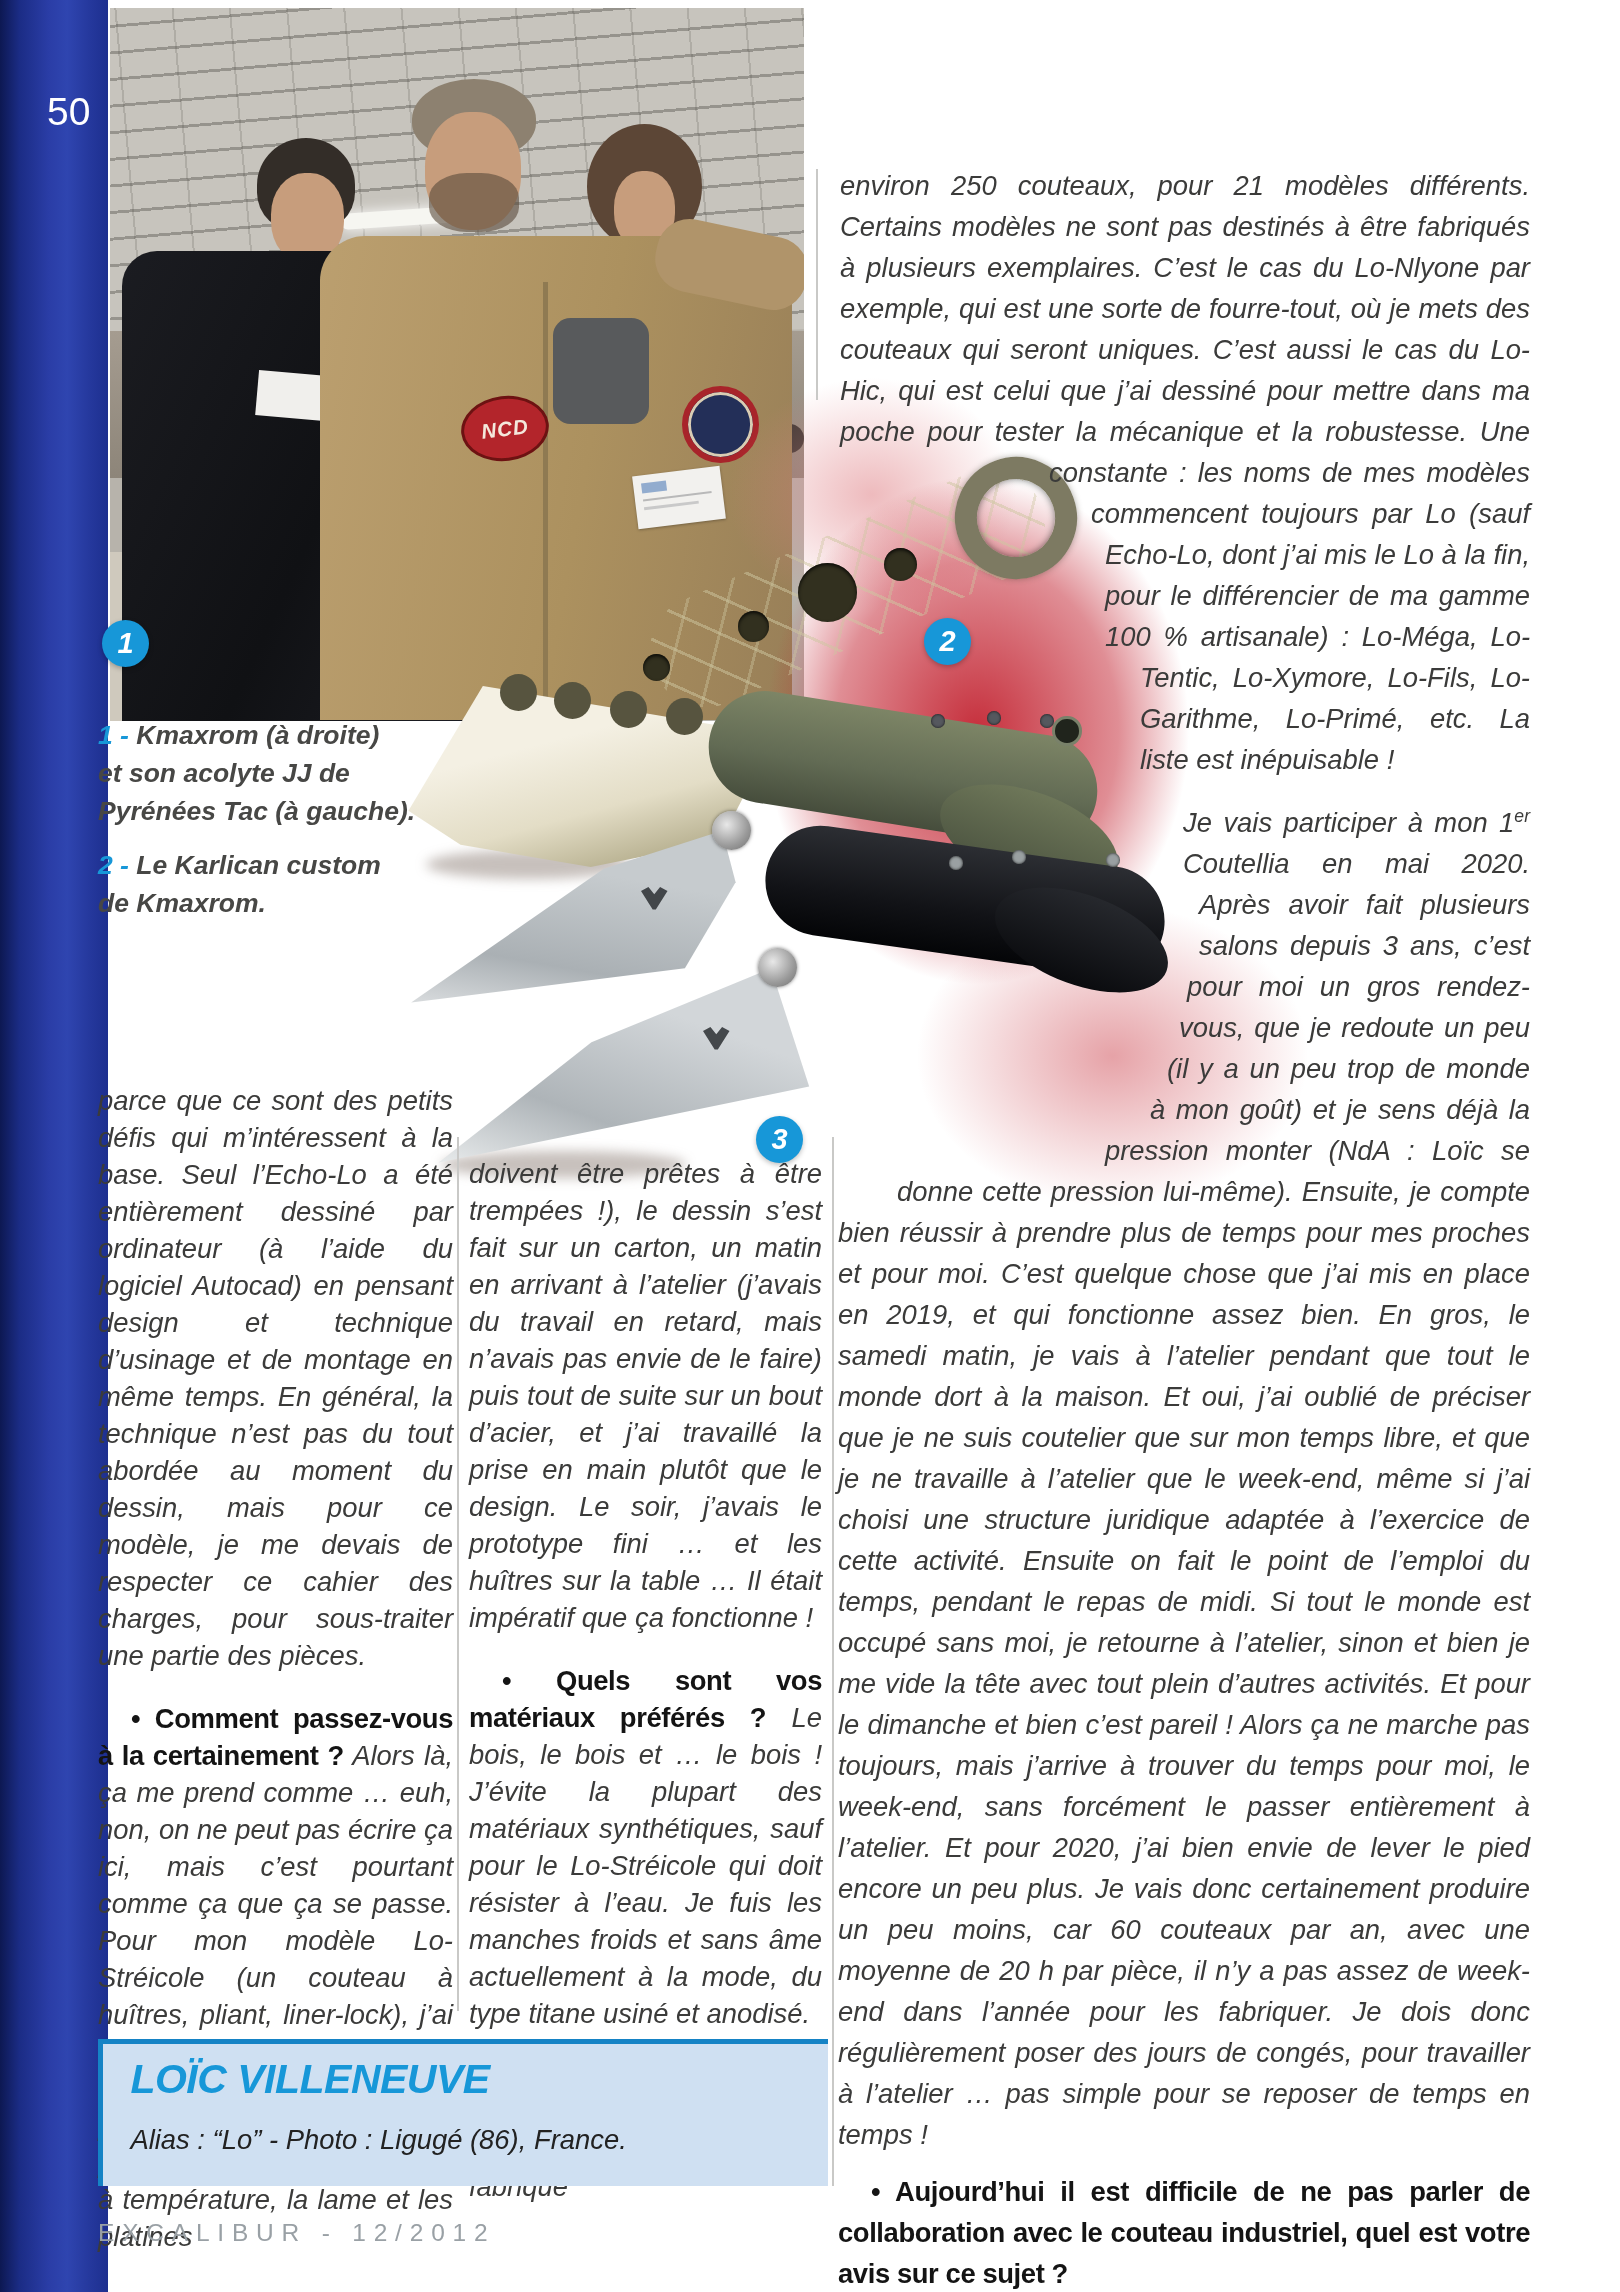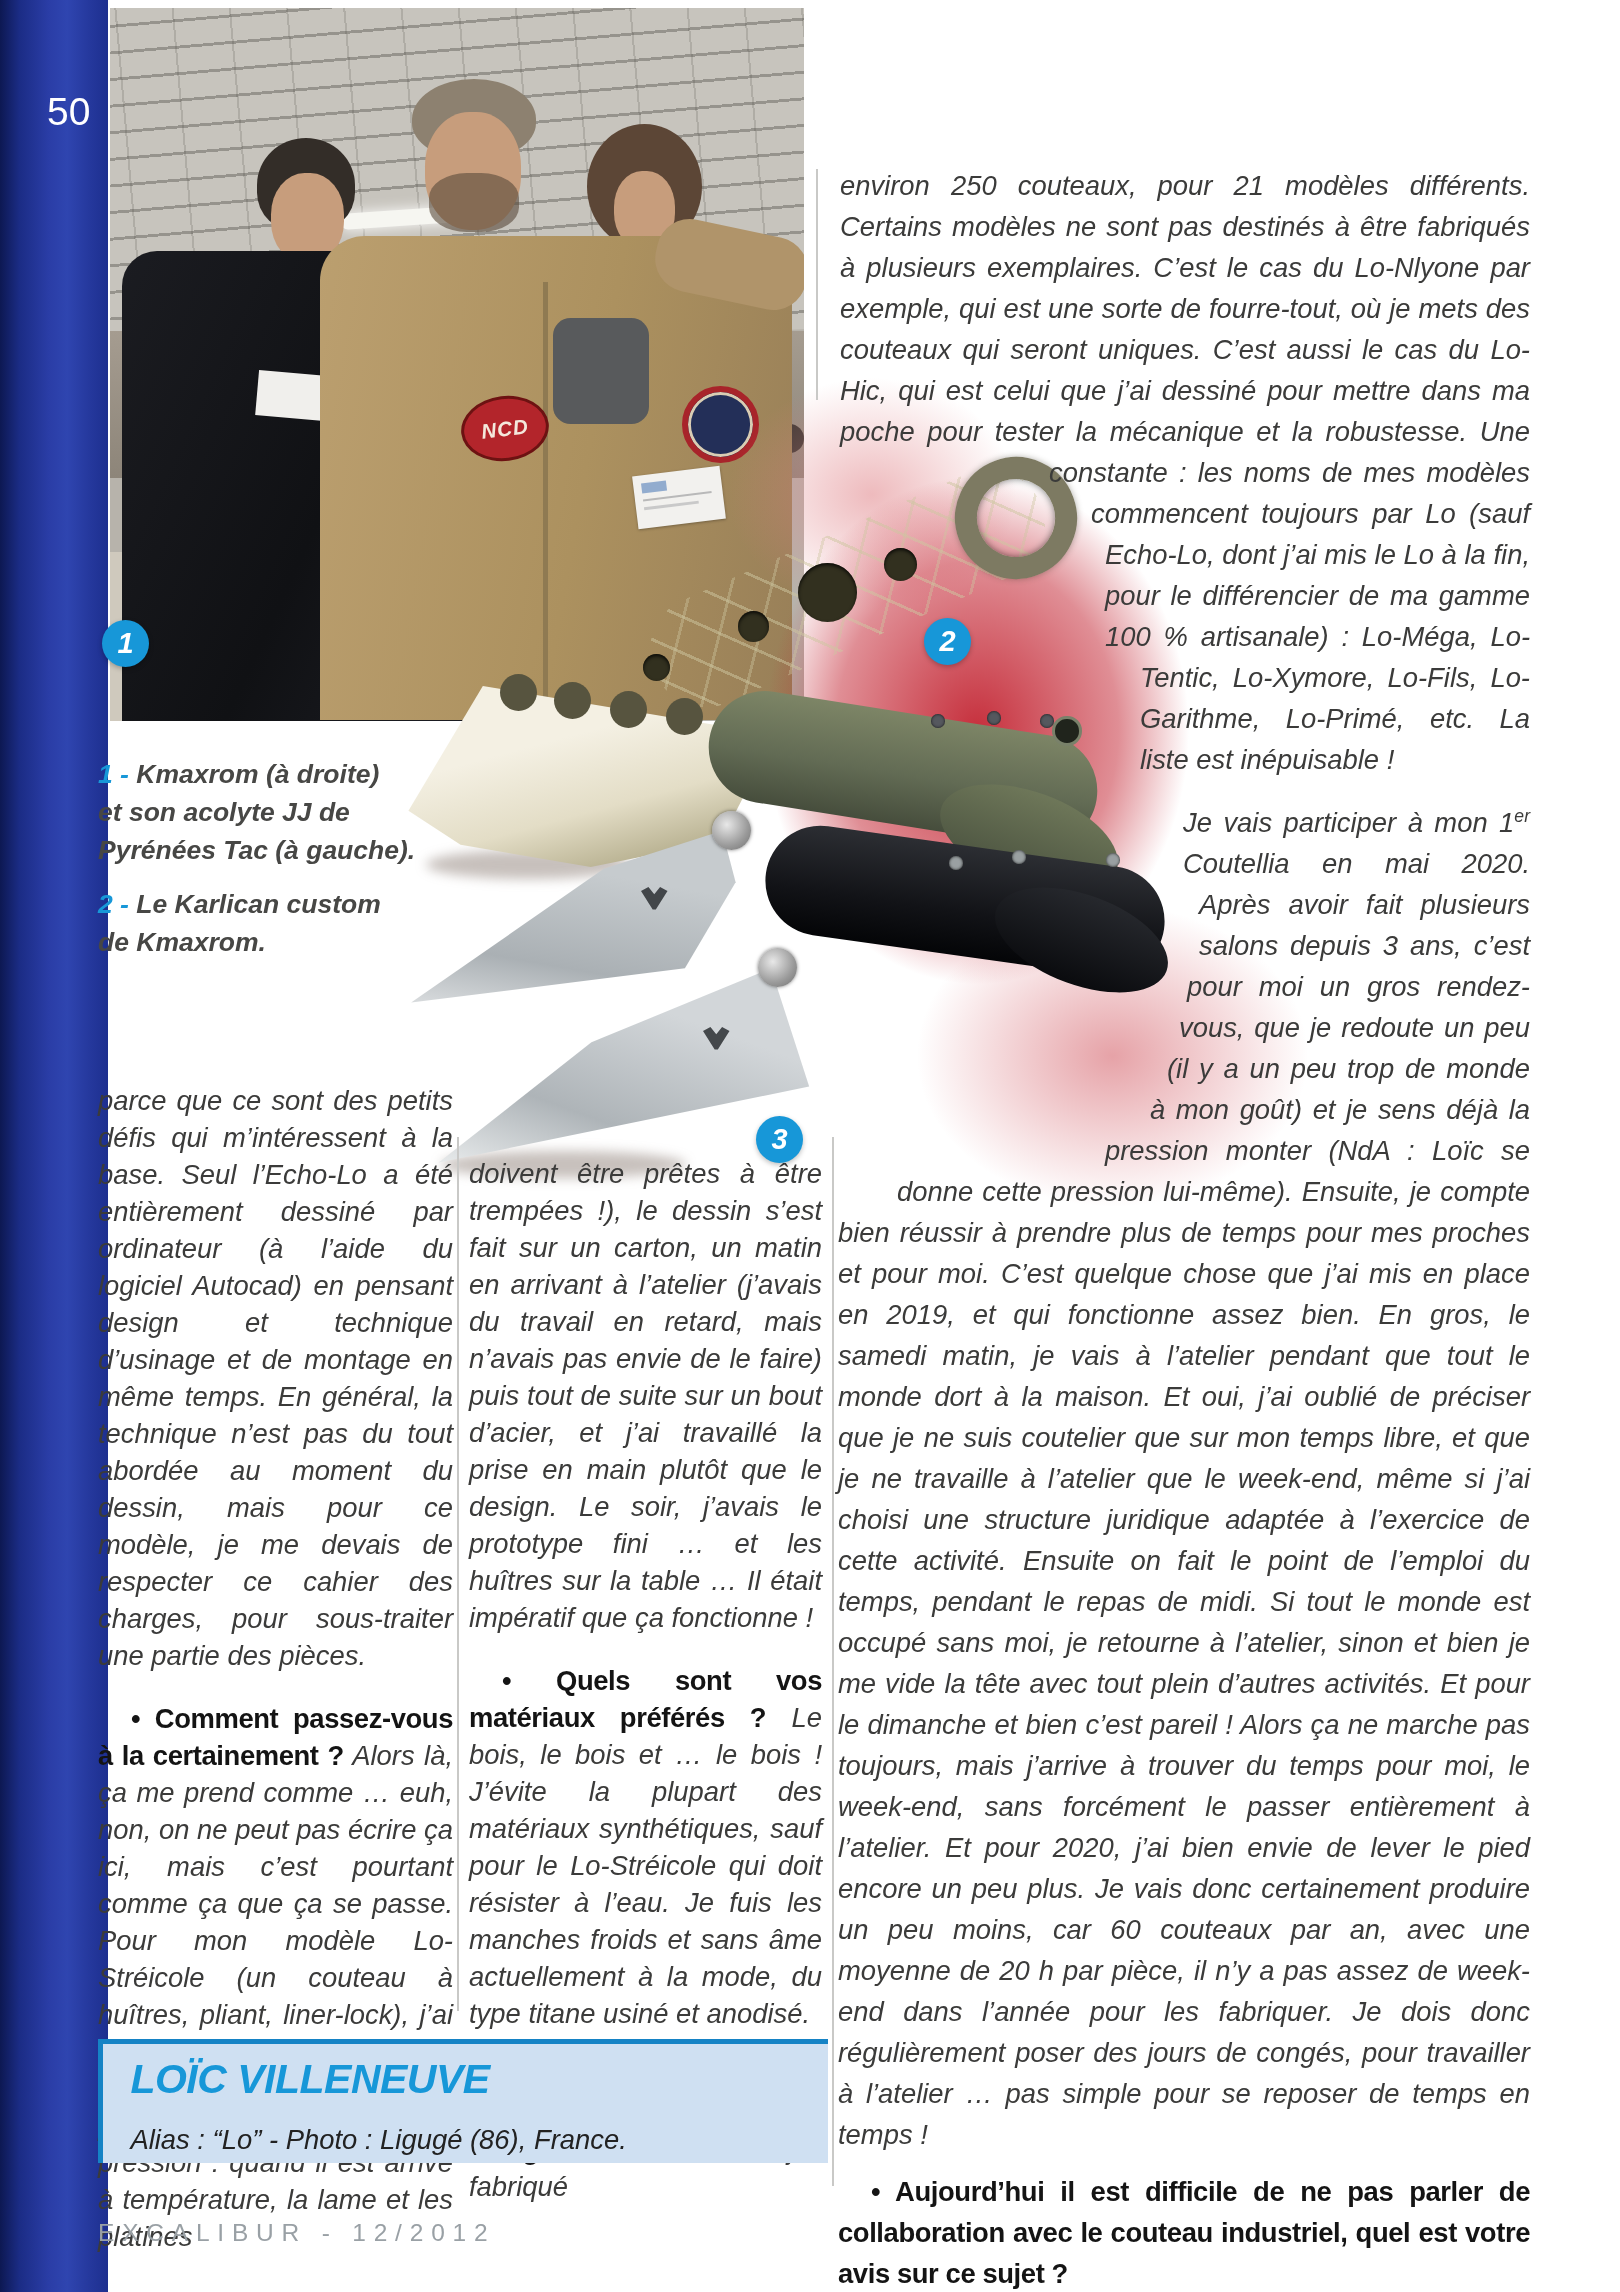--- a/index.html
+++ b/index.html
@@ -98,21 +98,21 @@
   .lanyard{position:absolute;left:680px;top:442px;width:23.5px;height:23.5px;border-radius:50%;background:#20241c;border:3.9px solid #79816a;box-sizing:content-box;}
   .fox{position:absolute;width:26.5px;height:22.5px;background:#2b2f33;
     clip-path:polygon(0% 18%,28% 0%,50% 32%,72% 0%,100% 18%,56% 100%,44% 100%);opacity:.85;}
   .kshadow{position:absolute;border-radius:50%;filter:blur(5.9px);background:rgba(115,98,88,.4);}
   
   .badge{position:absolute;width:47px;height:47px;border-radius:50%;background:#1797d8;z-index:6;
     color:#fff;font-weight:700;font-style:italic;font-size:29px;display:flex;align-items:center;justify-content:center;
     box-shadow:0 2px 4.9px rgba(0,0,0,.25);}
   
   .cap{position:absolute;left:98px;top:716px;width:361px;z-index:3;
-    font-size:26.5px;line-height:38px;font-weight:700;font-style:italic;color:#474745;margin-top:39px;}
+    font-size:26.5px;line-height:38px;font-weight:700;font-style:italic;color:#474745;}
   .cap-item{margin-bottom:15.7px;}
   .cap-num{color:#1797d8;}
   .cap-text{white-space:pre-line;}
   .col{position:absolute;z-index:3;text-align:justify;font-size:27.4px;line-height:37px;font-style:italic;color:#3b3b3a;}
   .col p{margin:0 0 25.5px 0;}
   .q{font-style:normal;font-weight:700;color:#141414;letter-spacing:-0.4px;}
   .qa{text-indent:33px;}
   .leftcol{left:98px;top:1082px;width:355px;}
   .midcol{left:469px;top:1155px;width:353px;}
   .rightcol{left:838px;top:165px;width:692px;font-size:27.4px;line-height:41px;z-index:3;}
@@ -125,21 +125,21 @@
   .sp0{width:2px;height:289px;}  .sp1{width:211px;height:41px;} .sp2{width:253px;height:41px;}
   .sp3{width:267px;height:123px;}.sp4{width:302px;height:86px;} .sp5{width:286px;height:123px;}
   .sp6{width:345px;height:41px;} .sp7{width:361px;height:41px;} .sp8{width:349px;height:41px;}
   .sp9{width:341px;height:41px;} .sp10{width:329px;height:41px;}.sp11{width:312px;height:41px;}
   .sp12{width:267px;height:41px;}.sp13{width:59px;height:29px;}
   .vrule{position:absolute;width:2px;background:#c9c9c7;z-index:2;}
   .vr1{left:457px;top:1137px;height:874px;}
   .vr2{left:832px;top:1137px;height:1049px;}
   .vr3{left:816px;top:169px;height:231px;}
   
-  .profile{position:absolute;left:98px;top:2039px;width:730px;height:124px;background:#cfe0f2;
+  .profile{position:absolute;left:98px;top:2039px;width:730px;height:147px;background:#cfe0f2;
     border-top:5.9px solid #1583c5;border-left:5.9px solid #1583c5;box-sizing:border-box;z-index:3;}
   .profile-name{position:absolute;left:27.4px;top:11.8px;font-size:41px;font-weight:700;font-style:italic;color:#1797d8;letter-spacing:-0.5px;}
   .profile-line{position:absolute;left:27.4px;top:80px;font-size:27.4px;font-style:italic;color:#222;}
   .plabel{font-weight:400;}
   
   .footer{position:absolute;left:98px;top:2219px;font-size:24.5px;letter-spacing:7.8px;color:#99a0a5;z-index:3;}
 </style>
 </head>
 <body>
 

